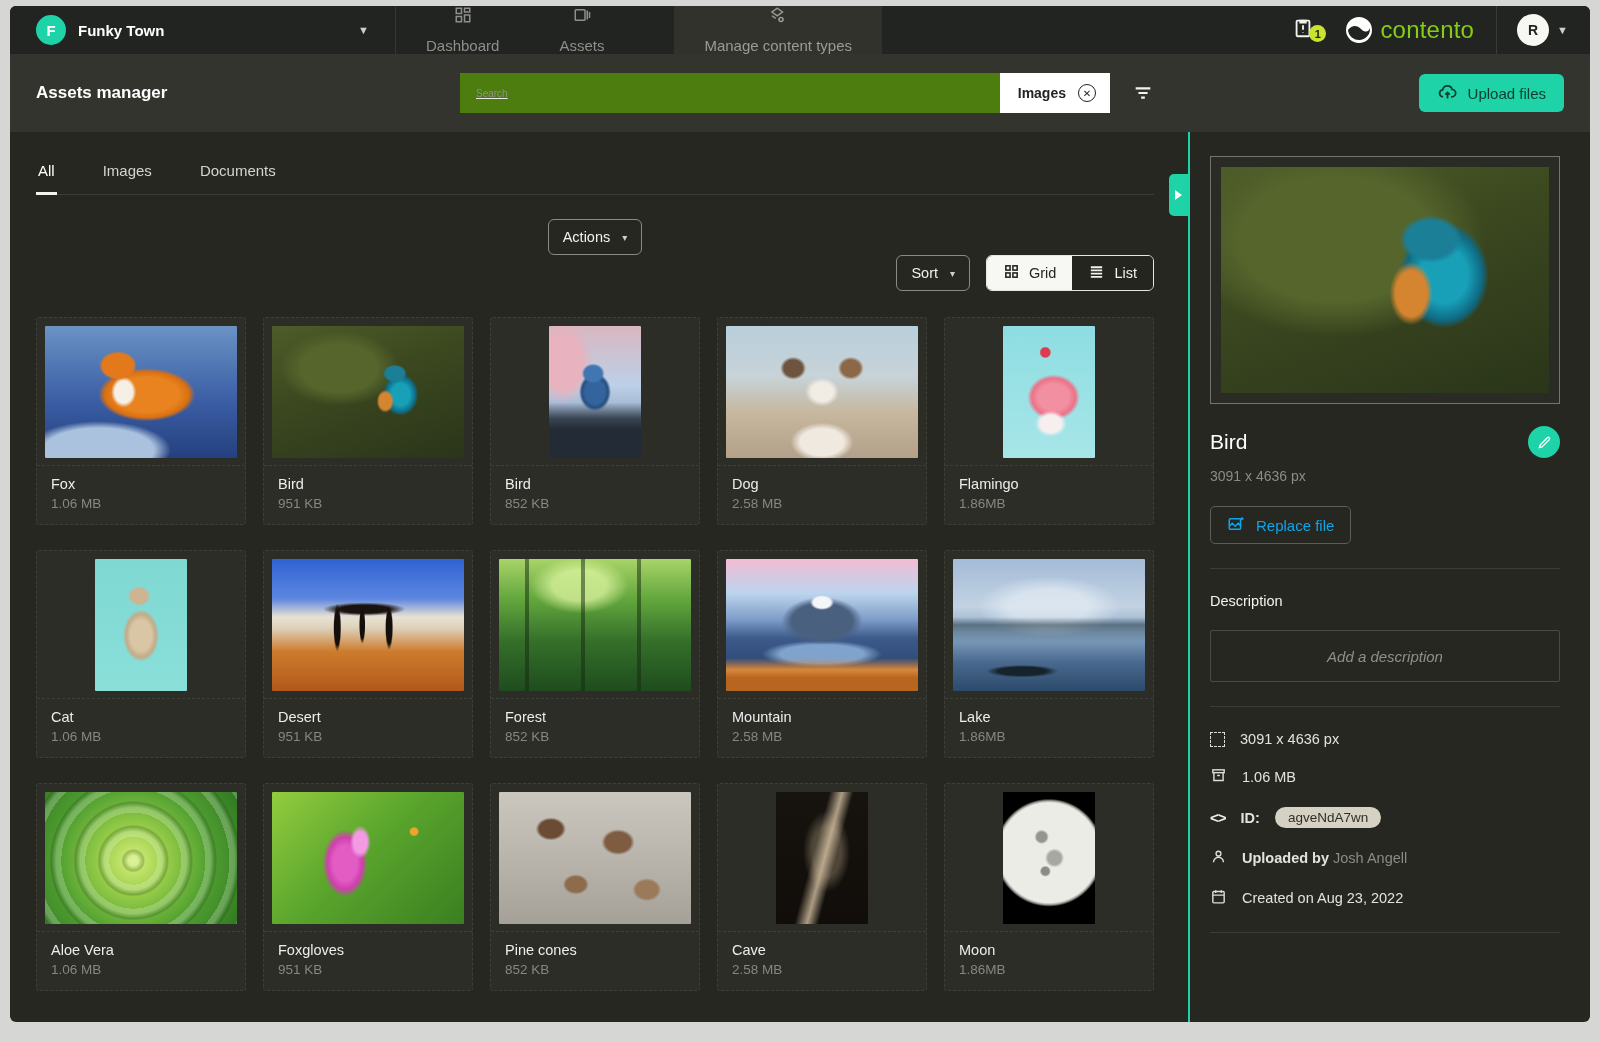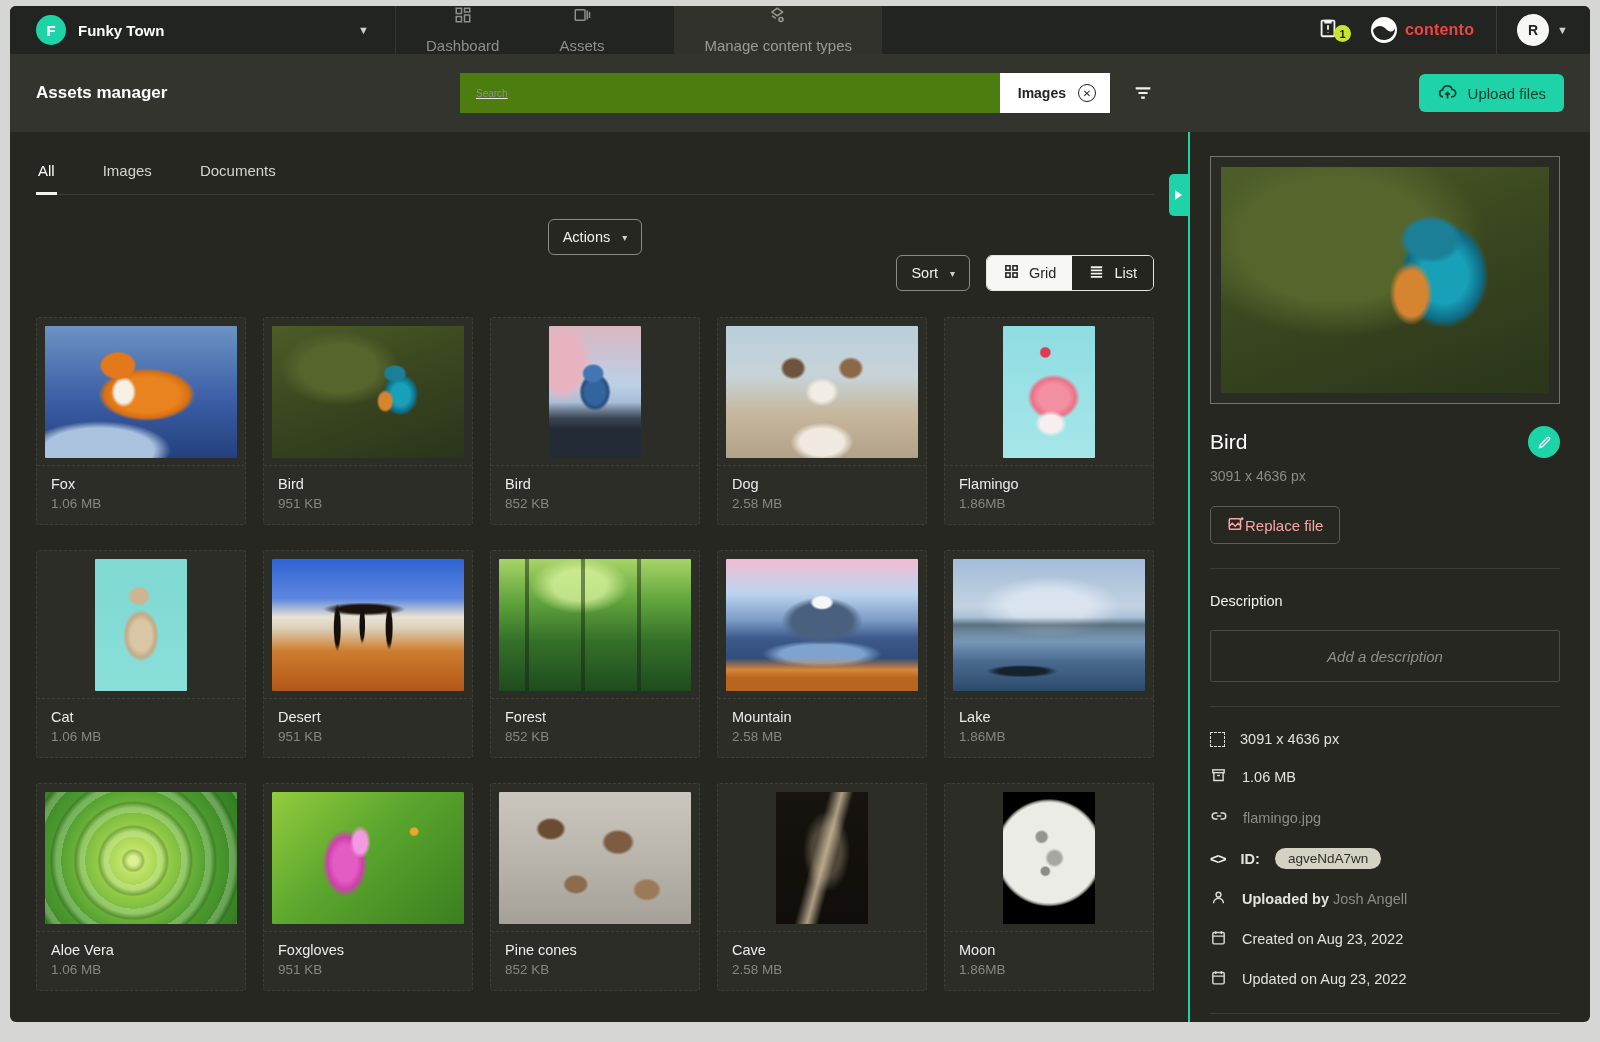--- a/index.html
+++ b/index.html
@@ -21,21 +21,21 @@
   .nav-item { display:flex; align-items:center; gap:10px; padding:0 30px; font-size:15px; color:#8e8f88; cursor:pointer;flex-direction:column; }
   .nav-item svg { width:18px; height:18px; }
   .nav-item.active { background:#2c2d28; color:#fff; }
   .nav-item.raised { background:#31322c; color:#9a9b94;margin-left:40px; }
   .topnav-right { margin-left:auto; display:flex; align-items:center; padding-right:18px; }
   .notif { position:relative; display:flex; align-items:center; padding:0 16px; cursor:pointer; color:#f2f2ee; }
   .notif-badge { position:absolute; top:8px; right:4px; background:var(--badge); color:#222421; font-size:11px; font-weight:bold;
                  width:17px; height:17px; border-radius:50%; display:flex; align-items:center; justify-content:center; }
   .brand { display:flex; align-items:center; gap:8px; padding:0 22px 0 16px; }
   .brand-mark { width:26px; height:26px; position:relative; }
-  .brand-text { font-weight:bold; font-size:16px; color:#ef4444; letter-spacing:0.2px; }
+  .brand-text { font-weight:normal; font-size:24px; color:#84cc16; letter-spacing:0.2px; }
   .topnav-divider { width:1px; background:#3a3b34; height:100%; }
   .user { display:flex; align-items:center; gap:8px; padding:0 4px 0 20px; cursor:pointer; }
   .user-avatar { width:32px; height:32px; border-radius:50%; background:#f7f7f4; color:#222421;
                  display:flex; align-items:center; justify-content:center; font-weight:bold; font-size:14px; }
   .user-caret { color:#cfd0ca; font-size:11px; }
 
   
   .header { height:78px; background:#33342d; display:flex; align-items:center; padding:0 26px; flex-shrink:0; }
   .page-title { font-size:17px; font-weight:bold; color:#fff; width:424px; }
   .search-wrap { display:flex; width:650px; height:40px; }
@@ -174,22 +174,22 @@
       radial-gradient(ellipse 42px 32px at 64% 32%, #1b7f98 0 58%, transparent 75%),
       radial-gradient(ellipse 30px 44px at 58% 56%, #d58430 0 52%, transparent 72%),
       radial-gradient(ellipse 56px 66px at 68% 48%, #17a0b8 0 42%, #0f6a84 68%, transparent 80%),
       radial-gradient(ellipse 200px 130px at 35% 32%, #55652c 0 48%, transparent 75%),
       linear-gradient(160deg, #4d5c28 0%, #3a471f 45%, #2a351a 100%); }
   .detail-title-row { display:flex; align-items:center; margin-top:22px; }
   .detail-title { font-size:21px; color:#fff; }
   .edit-btn { margin-left:auto; width:32px; height:32px; border-radius:50%; background:var(--accent); border:none;
               color:#fff; display:flex; align-items:center; justify-content:center; cursor:pointer; }
   .detail-dims { color:#8b8c85; font-size:14px; margin-top:10px; }
-  .replace-btn { margin-top:22px; background:transparent; border:1px solid #5c5d56; border-radius:5px; color:#fca5a5;
-                 height:38px; padding:0 16px; display:flex; align-items:center; font-size:15px;
+  .replace-btn { margin-top:22px; background:transparent; border:1px solid #5c5d56; border-radius:5px; color:#0ea5e9;
+                 height:38px; padding:0 16px; display:flex; align-items:center; gap:11px; font-size:15px;
                  font-family:"Liberation Sans", sans-serif; cursor:pointer; }
   .sb-divider { height:1px; background:#3c3d36; margin:24px 0; }
   .desc-label { font-size:14.5px; color:#f2f2ee; }
   .desc-input { margin-top:21px; width:100%; height:52px; background:transparent; border:1px solid #4a4b44;
                 border-radius:2px; color:#e8e9e3; padding:0 14px; font-size:15px; font-style:italic;
                 font-family:"Liberation Sans", sans-serif; outline:none;text-align:center; }
   .desc-input::placeholder { color:#8f9089; font-style:italic; }
   .meta-row { display:flex; align-items:center; gap:15px; margin:20px 0; font-size:14.5px; color:#e2e3dd; }
   .meta-row svg { flex-shrink:0; color:#dcdDD7; color:#dcddd7; }
   .crop-ic { width:15px; height:15px; border:1.6px dashed #dcddd7; }
@@ -512,28 +512,20 @@
       </div>
       <div class="meta-row">
         <span><svg viewBox="0 0 24 24" width="17" height="17" fill="none" stroke="currentColor" stroke-width="2">
               <rect x="4" y="4" width="16" height="4"></rect>
               <path d="M5.5 8v11h13V8"></path>
               <path d="M10 12h4"></path>
             </svg></span>
         <span>1.06 MB</span>
       </div>
       <div class="meta-row">
-        <span><svg viewBox="0 0 24 24" width="18" height="18" fill="none" stroke="currentColor" stroke-width="2">
-              <path d="M9 12h6"></path>
-              <path d="M10 8H7a4 4 0 000 8h3"></path>
-              <path d="M14 8h3a4 4 0 010 8h-3"></path>
-            </svg></span>
-        <span class="meta-dim">flamingo.jpg</span>
-      </div>
-      <div class="meta-row">
         <span class="code-glyph">&lt;&gt;</span>
         <span class="bold-white">ID:</span>
         <span class="id-pill">agveNdA7wn</span>
       </div>
       <div class="meta-row">
         <span><svg viewBox="0 0 24 24" width="17" height="17" fill="none" stroke="currentColor" stroke-width="2">
               <circle cx="12" cy="8" r="3.4"></circle>
               <path d="M5 20a7 7 0 0114 0"></path>
             </svg></span>
         <span>
@@ -541,25 +533,18 @@
           <span class="meta-dim">Josh Angell</span>
         </span>
       </div>
       <div class="meta-row">
         <span><svg viewBox="0 0 24 24" width="17" height="17" fill="none" stroke="currentColor" stroke-width="2">
               <rect x="4" y="5" width="16" height="16" rx="1.5"></rect>
               <path d="M8 3v4M16 3v4M4 10h16"></path>
             </svg></span>
         <span>Created on Aug 23, 2022</span>
       </div>
-      <div class="meta-row">
-        <span><svg viewBox="0 0 24 24" width="17" height="17" fill="none" stroke="currentColor" stroke-width="2">
-              <rect x="4" y="5" width="16" height="16" rx="1.5"></rect>
-              <path d="M8 3v4M16 3v4M4 10h16"></path>
-            </svg></span>
-        <span>Updated on Aug 23, 2022</span>
-      </div>
 
       <div class="sb-divider"></div>
       
     </div>
   </div>
 </div>
 
 </body></html>

